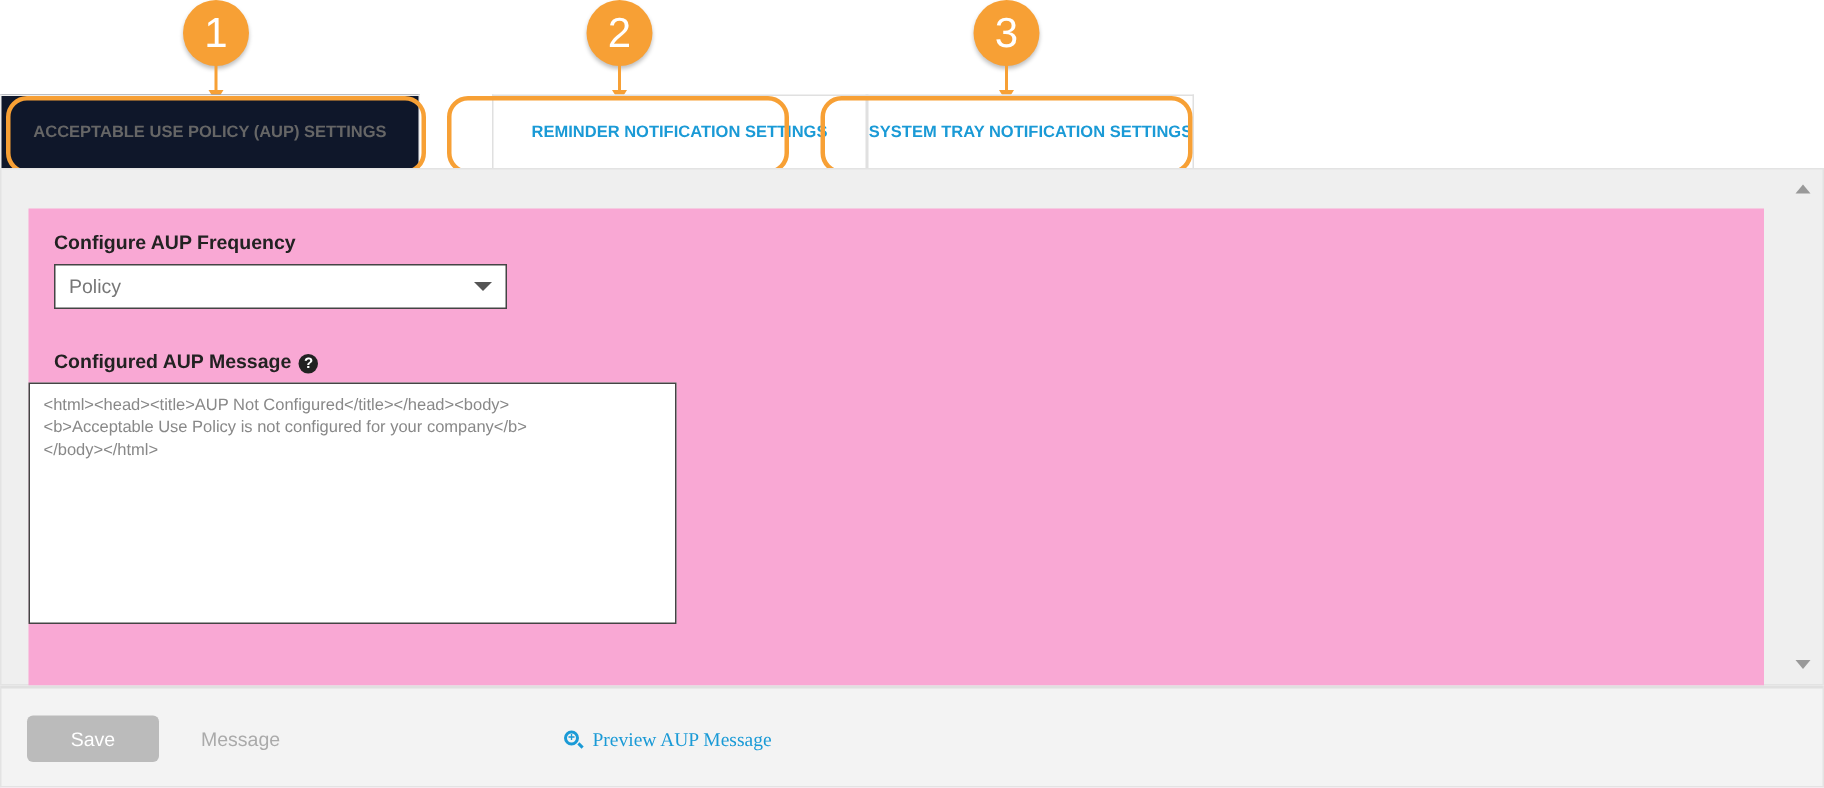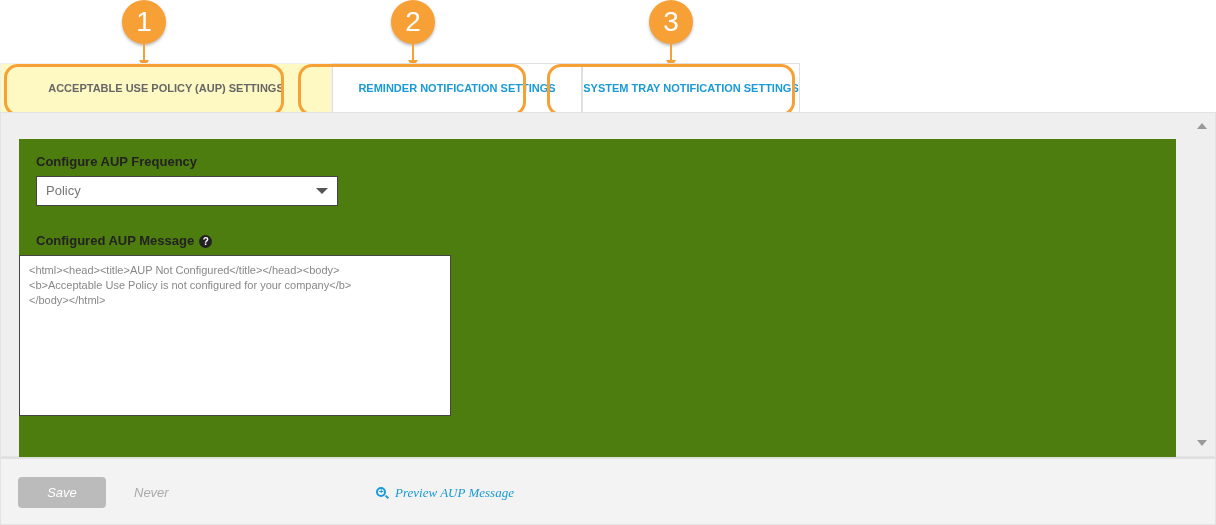--- a/index.html
+++ b/index.html
@@ -7,41 +7,41 @@
   .root { position: relative; width: 1216px; height: 525px; }
 
   
   .callout { position: absolute; top: 0; width: 44px; height: 44px; border-radius: 50%; background: #f7a035; color: #fff; font-size: 28px; line-height: 44px; text-align: center; box-shadow: 0 2px 3px rgba(0,0,0,0.25); font-family: "Liberation Sans", sans-serif; }
   .callout-line { position: absolute; top: 42px; width: 2px; height: 20px; background: #f7a035; }
   .callout-arrow { position: absolute; top: 60px; width: 0; height: 0; border-left: 5px solid transparent; border-right: 5px solid transparent; border-top: 8px solid #f7a035; }
 
   
   .tabs { position: absolute; top: 63px; left: 0; height: 49px; display: flex; }
   .tab { position: relative; height: 49px; border: 1px solid #e0e0e0; border-bottom: none; display: flex; align-items: center; justify-content: center; font-size: 11px; font-weight: bold; cursor: pointer; }
-  .tab.active { background: #fef9c3; color: #666; width: 332px; border-color: #efefef; }
+  .tab.active { background: #0f172a; color: #666; width: 280px; border-color: #efefef; }
   .tab.inactive { background: #fff; color: #1a9ad6; }
   .tab-1 { width: 288px; }
-  .tab-2 { width: 250px; }
+  .tab-2 { width: 250px; margin-left: 48px; }
   .tab-3 { width: 218px; }
   .tab-highlight { position: absolute; border: 3px solid #f7a035; border-radius: 14px; pointer-events: none; }
 
   
   .panel { position: absolute; top: 112px; left: 0; width: 1216px; height: 345px; background: #efefef; border: 1px solid #e3e3e3; }
-  .card { position: absolute; top: 26px; left: 18px; width: 1157px; height: 332px; background: #4d7c0f; }
+  .card { position: absolute; top: 26px; left: 18px; width: 1157px; height: 332px; background: #f9a8d4; }
   .label { position: absolute; font-size: 13px; font-weight: bold; color: #222; }
   .select { position: absolute; top: 37px; left: 17px; width: 302px; height: 30px; border: 1px solid #444; background: #fff; font-size: 13px; color: #777; padding-left: 9px; line-height: 28px; cursor: pointer; }
   .select .caret { position: absolute; right: 9px; top: 11px; width: 0; height: 0; border-left: 6px solid transparent; border-right: 6px solid transparent; border-top: 6px solid #555; }
   .help-icon { display: inline-block; width: 13px; height: 13px; border-radius: 50%; background: #222; color: #fff; font-size: 10px; line-height: 13px; text-align: center; margin-left: 5px; vertical-align: 0px; font-weight: bold; }
   .textarea { position: absolute; top: 116px; left: 0; width: 432px; height: 161px; border: 1px solid #444; background: #fff; padding: 7px 9px; font-size: 11px; line-height: 15px; color: #888; white-space: pre-wrap; overflow: hidden; }
 
   .scroll-up { position: absolute; right: 8px; top: 10px; width: 0; height: 0; border-left: 5px solid transparent; border-right: 5px solid transparent; border-bottom: 6px solid #999; cursor: pointer; }
   .scroll-down { position: absolute; right: 8px; bottom: 10px; width: 0; height: 0; border-left: 5px solid transparent; border-right: 5px solid transparent; border-top: 6px solid #999; cursor: pointer; }
 
   
-  .footer { position: absolute; top: 457px; left: 0; width: 1216px; height: 68px; background: #f3f3f3; border: 1px solid #e3e3e3; border-top: 2px solid #e0e0e0; font-style: italic; }
+  .footer { position: absolute; top: 457px; left: 0; width: 1216px; height: 68px; background: #f3f3f3; border: 1px solid #e3e3e3; border-top: 2px solid #e0e0e0; }
   .btn-save { position: absolute; top: 18px; left: 17px; width: 88px; height: 31px; background: #bbbbbb; border-radius: 4px; color: #fff; font-size: 13px; text-align: center; line-height: 31px; cursor: pointer; }
   .btn-cancel { position: absolute; top: 18px; left: 133px; height: 31px; line-height: 31px; color: #aaa; font-size: 13px; cursor: pointer; }
   .preview-link { position: absolute; top: 18px; left: 375px; height: 31px; line-height: 31px; color: #1a9ad6; font-size: 13px; font-family: "Liberation Serif", serif; cursor: pointer; display: flex; align-items: center; }
   .zoom-icon { display: inline-block; position: relative; width: 12px; height: 12px; margin-right: 7px; }
   .zoom-icon .ring { position: absolute; left: 0; top: 0; width: 10px; height: 10px; border: 2px solid #1a9ad6; border-radius: 50%; }
   .zoom-icon .handle { position: absolute; left: 9px; top: 9px; width: 4px; height: 2px; background: #1a9ad6; transform: rotate(45deg); }
   .zoom-icon .plus { position: absolute; left: 2px; top: 2px; width: 6px; height: 6px; font-size: 8px; line-height: 6px; text-align: center; font-weight: bold; color: #1a9ad6; font-family: "Liberation Sans", sans-serif; }
 </style>
 </head>
 <body>
@@ -90,21 +90,21 @@
       <div class="textarea">&lt;html&gt;&lt;head&gt;&lt;title&gt;AUP Not Configured&lt;/title&gt;&lt;/head&gt;&lt;body&gt;
 &lt;b&gt;Acceptable Use Policy is not configured for your company&lt;/b&gt;
 &lt;/body&gt;&lt;/html&gt;</div>
     </div>
     <div class="scroll-up"></div>
     <div class="scroll-down"></div>
   </div>
 
   <div class="footer">
     <div class="btn-save">Save</div>
-    <div class="btn-cancel">Never</div>
+    <div class="btn-cancel">Message</div>
     <div class="preview-link">
       <span class="zoom-icon">
         <span class="ring"></span>
           <span class="plus">+</span>
           <span class="handle"></span>
       </span>
       <span>Preview AUP Message</span>
     </div>
   </div>
 

